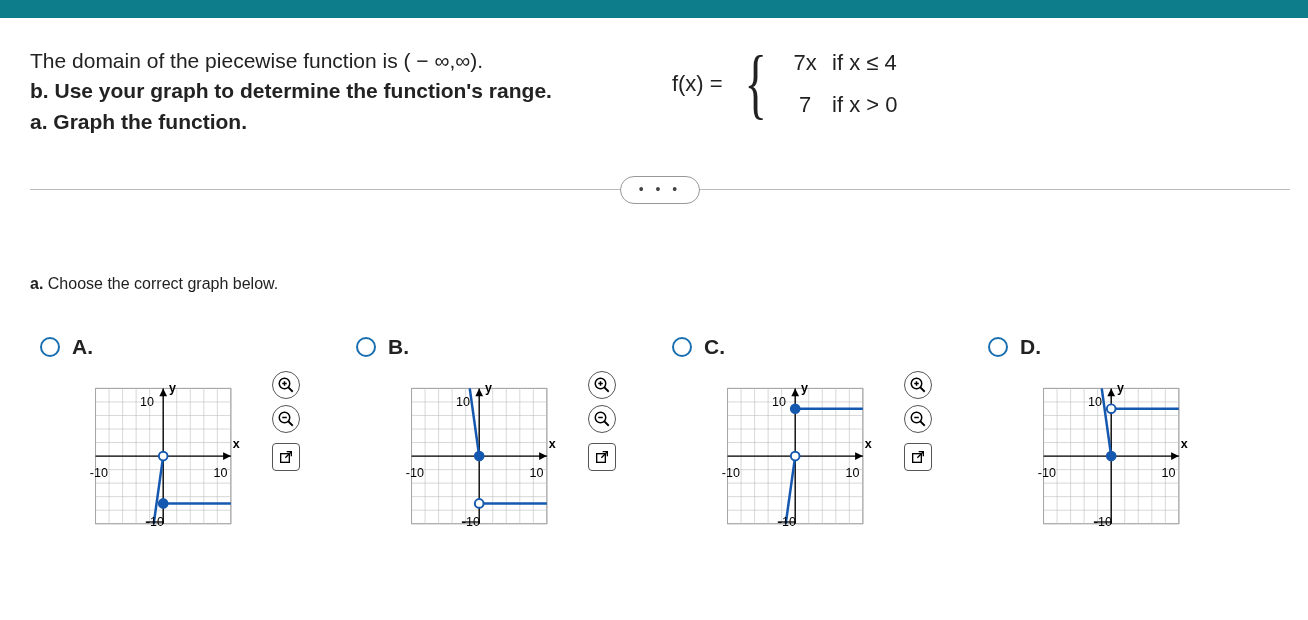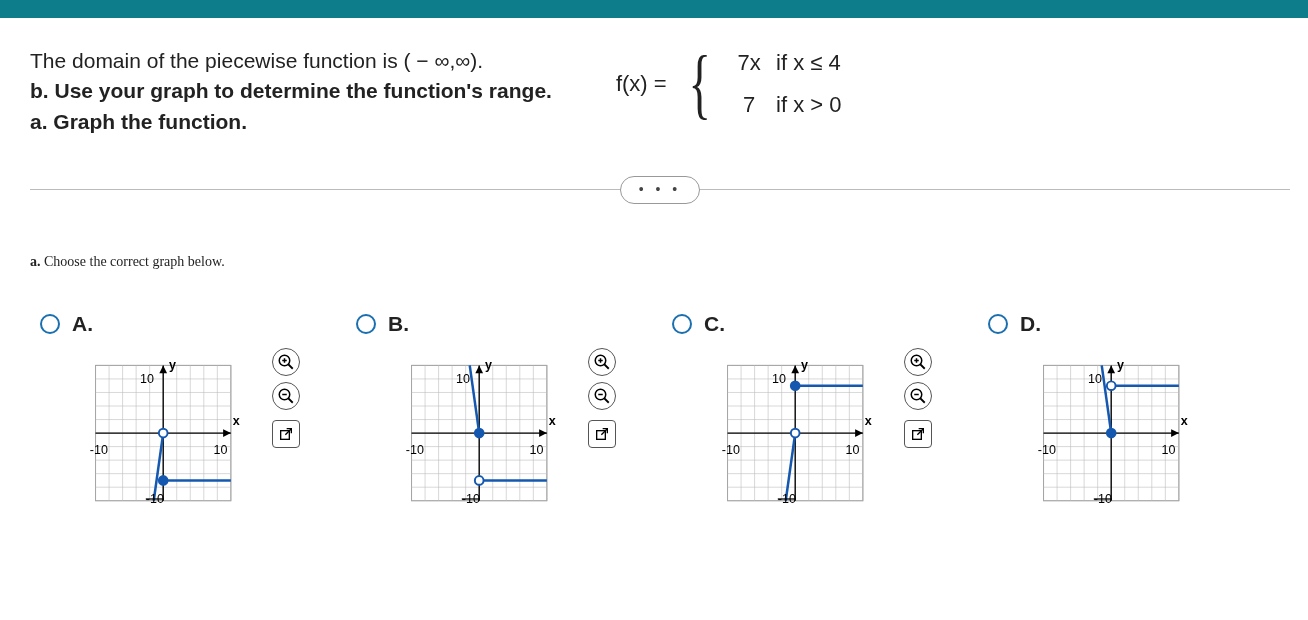--- a/index.html
+++ b/index.html
@@ -12,21 +12,21 @@
   }
   .topbar {
     height: 18px;
     background: #0d7d8c;
   }
   .content {
     padding: 28px 18px 10px 30px;
   }
   .problem-row {
     display: flex;
-    gap: 64px;
+    gap: 120px;
     align-items: flex-start;
   }
   .statement { line-height: 1.45; }
   .formula {
     display: flex;
     align-items: center;
     gap: 14px;
     font-size: 22px;
     padding-top: 4px;
     white-space: nowrap;
@@ -51,23 +51,22 @@
     border: 1px solid #999;
     border-radius: 14px;
     background:#fff;
     padding: 4px 18px 6px 18px;
     color:#444;
     letter-spacing: 4px;
     font-size: 14px;
     cursor: pointer;
   }
   .part-a {
-    margin-top: 50px;
-    font-size: 14px;
-    font-family: Liberation Serif, serif;
+    margin-top: 71px;
+    font-size: 16px;
   }
   .options-row {
     display: flex;
     gap: 56px;
     margin-top: 42px;
     margin-left: 10px;
   }
   .option {
     display: flex;
     flex-direction: column;

